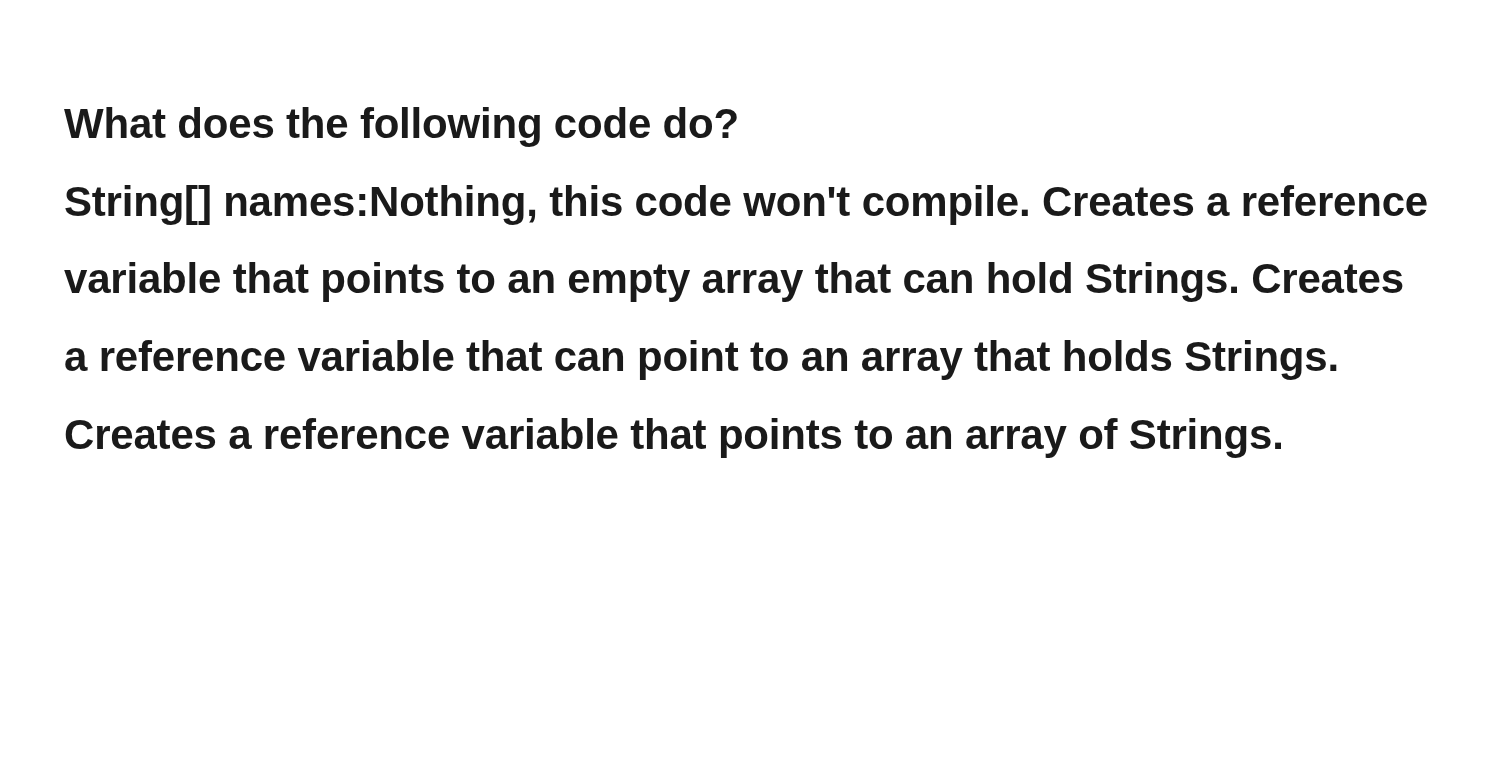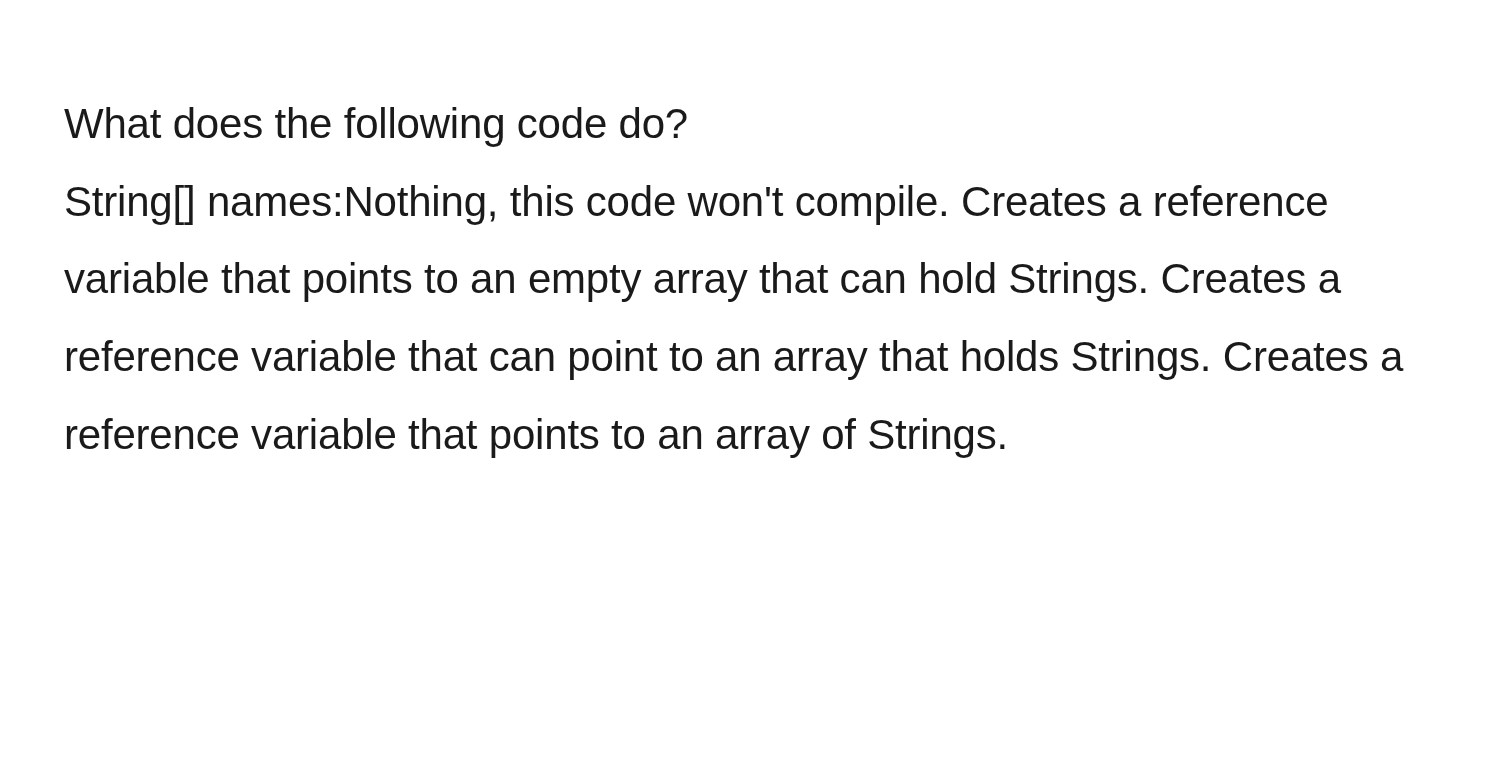--- a/index.html
+++ b/index.html
@@ -11,21 +11,21 @@
       width: 1500px;
       height: 776px;
       background: #ffffff;
       font-family: -apple-system, BlinkMacSystemFont, "Segoe UI", Helvetica, Arial, sans-serif;
       padding: 85px 64px 60px 64px;
     }
     .question-block {
       font-size: 42px;
       line-height: 1.85;
       color: #1a1a1a;
-      font-weight: 400;
+      font-weight: 700;
       letter-spacing: -0.2px;
     }
   </style>
 </head>
 <body>
 
 <div class="question-block">
   <span>What does the following code do?</span><br>
   <span>String[] names:Nothing, this code won't compile. Creates a reference variable that points to an empty array that can hold Strings. Creates a reference variable that can point to an array that holds Strings. Creates a reference variable that points to an array of Strings.</span>
 </div>

